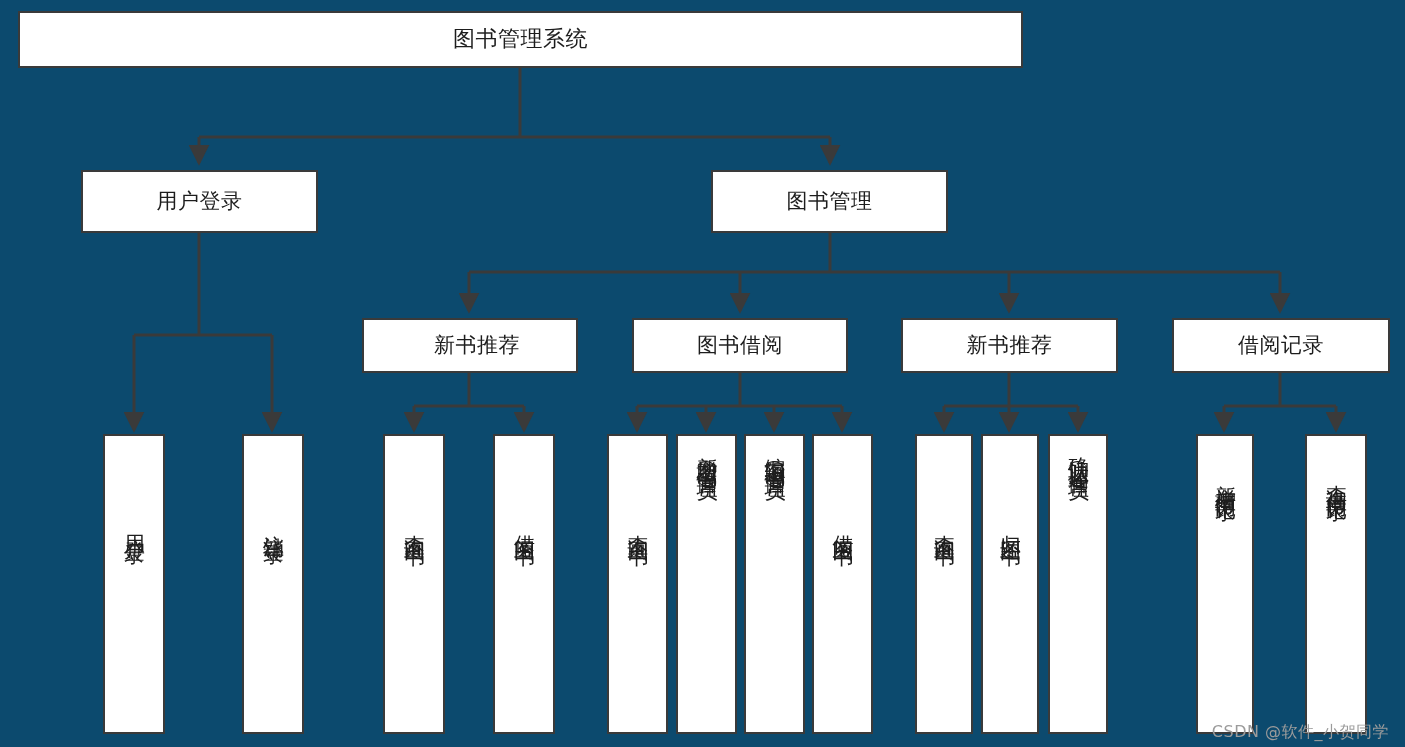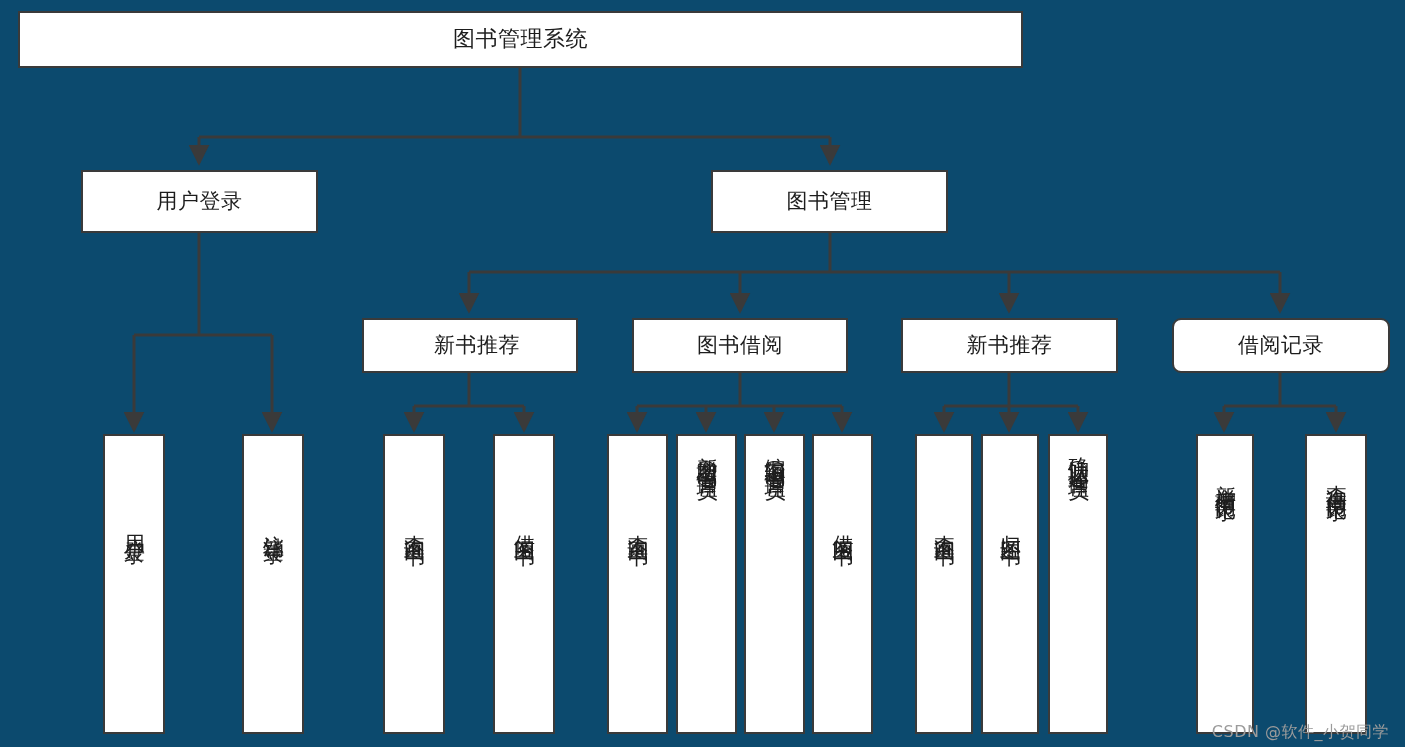--- a/index.html
+++ b/index.html
@@ -145,21 +145,21 @@
 
   <div class="node h" style="left:362px; top:318px; width:216px; height:55px;padding-left:14px;">
     <span class="label">新书推荐</span>
   </div>
   <div class="node h" style="left:632px; top:318px; width:216px; height:55px;justify-content:center;">
     <span class="label">图书借阅</span>
   </div>
   <div class="node h" style="left:901px; top:318px; width:217px; height:55px;">
     <span class="label">新书推荐</span>
   </div>
-  <div class="node h" style="left:1172px; top:318px; width:218px; height:55px;border-radius:9px;">
+  <div class="node h" style="left:1172px; top:318px; width:218px; height:55px;">
     <span class="label">借阅记录</span>
   </div>
 
   <div class="node v" style="left:103px; top:434px; width:62px; height:300px; padding-top:82px;">
     <span class="label">用户登录</span>
   </div>
   <div class="node v" style="left:242px; top:434px; width:62px; height:300px; padding-top:82px;">
     <span class="label">注销登录</span>
   </div>
 

